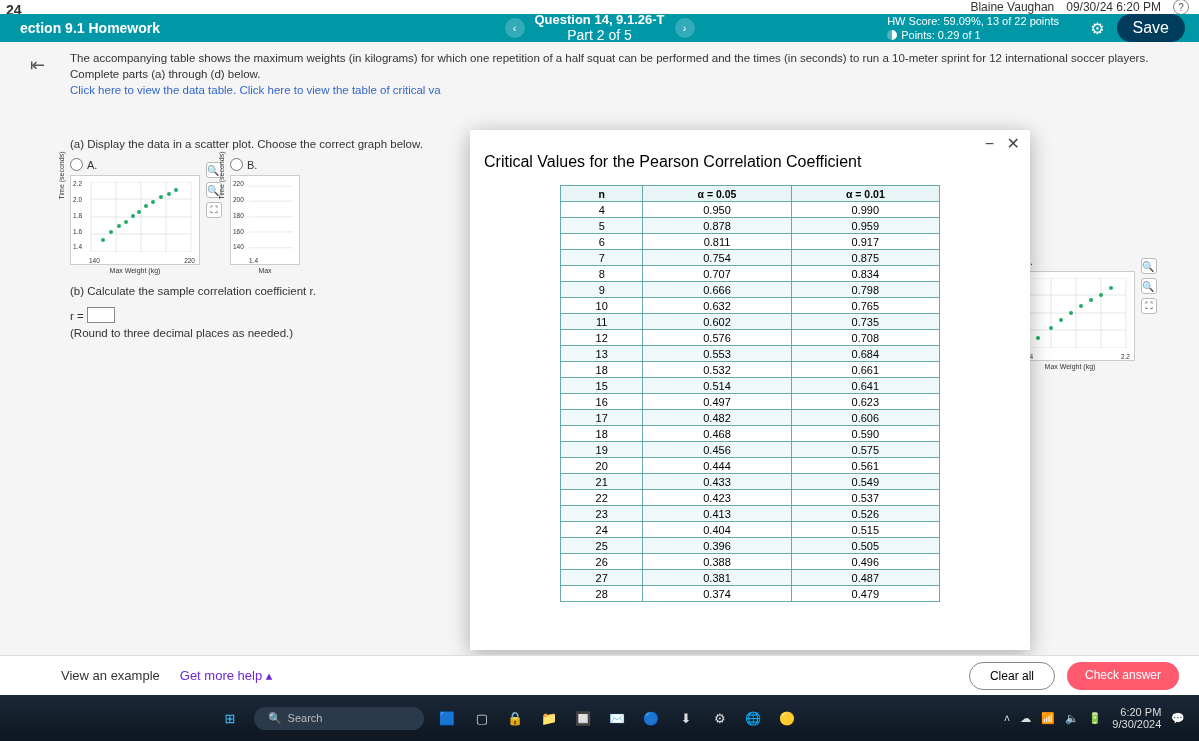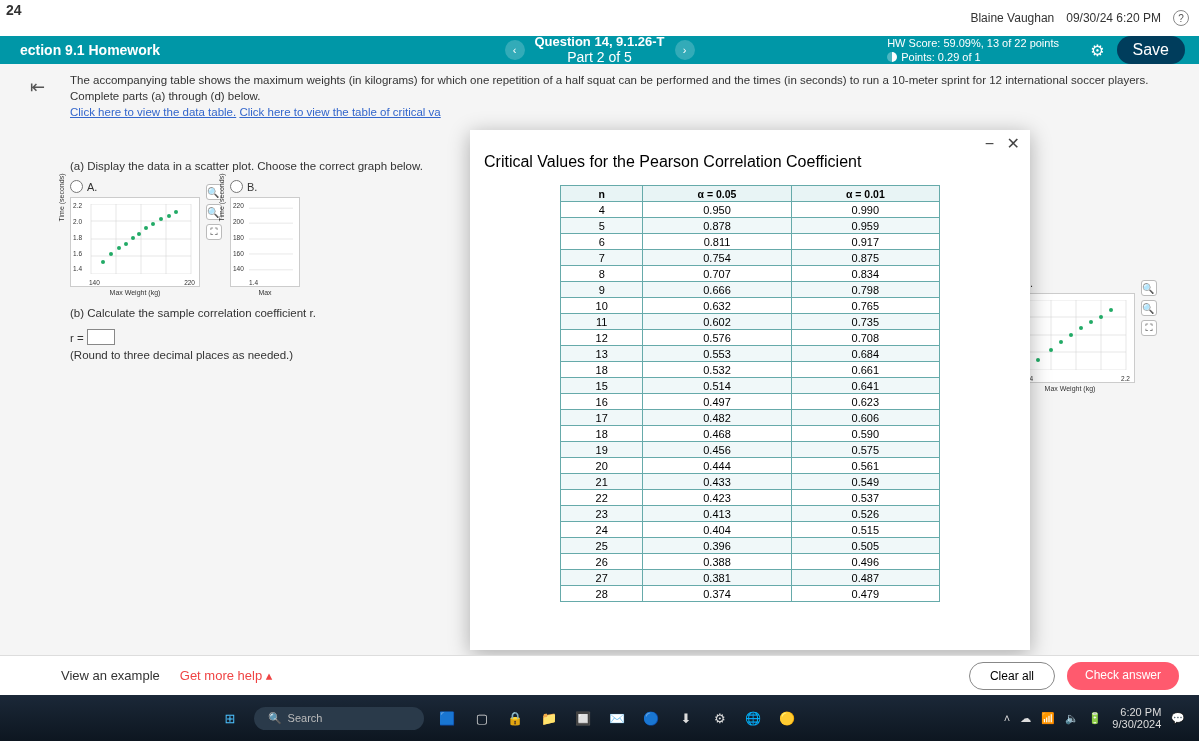--- a/index.html
+++ b/index.html
@@ -1,36 +1,36 @@
 <!DOCTYPE html>
 <html><head>
 <meta charset="utf-8">
 <style>
 * { box-sizing: border-box; margin: 0; padding: 0; font-family: Arial, Helvetica, sans-serif; }
 body { width: 1199px; height: 741px; background: #e8e8e8; overflow: hidden; position: relative; }
-.topbar { background: #fff; height: 36px; display: flex; justify-content: flex-end; align-items: center; padding: 0 10px; font-size: 12px; color: #333; gap: 12px; }
+.topbar { background: #fff; height: 14px; display: flex; justify-content: flex-end; align-items: center; padding: 0 10px; font-size: 12px; color: #333; gap: 12px; }
 .topleft { position: absolute; left: 0; top: 0; font-size: 14px; font-weight: bold; color: #333; padding: 2px 6px; }
 .header-teal { background: #0097a7; color: #fff; height: 28px; display: flex; align-items: center; padding: 0 20px; position: relative; }
 .section-title { font-weight: bold; font-size: 14px; }
 .q-center { position: absolute; left: 50%; transform: translateX(-50%); display: flex; align-items: center; gap: 10px; }
 .nav-arrow { width: 20px; height: 20px; background: rgba(255,255,255,0.2); border-radius: 50%; display: flex; align-items: center; justify-content: center; font-size: 11px; cursor: pointer; }
 .q-title { text-align: center; line-height: 1.2; }
 .q-title .main { font-size: 13px; font-weight: bold; }
 .q-title .sub { font-size: 14px; }
 .hw-score { position: absolute; right: 140px; font-size: 11px; line-height: 1.3; }
 .hw-score .row { display: flex; align-items: center; gap: 4px; }
 .hw-score .half { width: 10px; height: 10px; border-radius: 50%; background: conic-gradient(#fff 0 50%, rgba(255,255,255,0.3) 50% 100%); }
 .header-right { position: absolute; right: 14px; display: flex; align-items: center; gap: 12px; }
 .gear { font-size: 16px; cursor: pointer; }
 .save-btn { background: #003d5c; color: #fff; border-radius: 14px; padding: 5px 16px; font-size: 16px; cursor: pointer; }
 
 .content { position: relative; background: #f5f5f5; height: 620px; padding: 8px 50px 8px 70px; font-size: 11.5px; color: #333; }
 .back-arrow { position: absolute; left: 30px; top: 12px; font-size: 18px; color: #555; cursor: pointer; }
 .problem-text { line-height: 1.4; }
-.link { color: #3366cc; text-decoration: underline; cursor: pointer; }
+.link { color: #3366cc; cursor: pointer; }
 .part-a-label { margin-top: 40px; }
 .options-row { display: flex; gap: 30px; margin-top: 8px; }
 .opt { display: flex; flex-direction: column; gap: 4px; position: relative; }
 .opt-label { display: flex; align-items: center; gap: 4px; font-size: 11px; }
 .opt-label input { margin: 0; }
 .mini-chart { width: 130px; height: 90px; border: 1px solid #ccc; background: #fff; position: relative; padding: 6px 6px 12px 18px; }
 .mini-chart .yaxis { position: absolute; left: -10px; top: 50%; transform: rotate(-90deg) translateX(50%); transform-origin: left center; font-size: 7px; white-space: nowrap; }
 .mini-chart .xaxis { position: absolute; bottom: -10px; left: 50%; transform: translateX(-50%); font-size: 7px; white-space: nowrap; }
 .mini-chart svg { width: 100%; height: 100%; }
 .chart-tools { position: absolute; right: -22px; top: 4px; display: flex; flex-direction: column; gap: 4px; }
@@ -53,21 +53,21 @@
 .crit-table tr:nth-child(odd) td { background: #fff; }
 .modal-foot { display: flex; justify-content: center; gap: 16px; padding: 12px; }
 .pill-btn { border: 1px solid #888; border-radius: 16px; padding: 5px 22px; background: #fff; font-size: 12px; cursor: pointer; }
 .pill-btn.dark { background: #333; color: #fff; border-color: #333; }
 
 .right-opt { position: absolute; right: 64px; top: 212px; }
 
 .footer-bar { position: absolute; bottom: 46px; left: 0; right: 0; height: 40px; background: #fff; border-top: 1px solid #ddd; display: flex; align-items: center; padding: 0 20px; justify-content: space-between; }
 .footer-left { display: flex; gap: 20px; font-size: 13px; margin-left: 41px; }
 .footer-left span.view-ex { color: #333; cursor: pointer; }
-.footer-left span.get-help { color: #ef4444; cursor: pointer; text-align: right; }
+.footer-left span.get-help { color: #6d28d9; cursor: pointer; text-align: right; }
 .footer-right { display: flex; gap: 12px; }
 .clear-btn { border: 1px solid #888; border-radius: 16px; padding: 6px 20px; background: #fff; font-size: 12px; cursor: pointer; }
 .check-btn { border: none; border-radius: 16px; padding: 6px 18px; background: #ff5a6e; color: #fff; font-size: 12px; cursor: pointer; }
 
 .taskbar { position: absolute; bottom: 0; left: 0; right: 0; height: 46px; background: linear-gradient(#1b2838,#0d1620); display: flex; align-items: center; justify-content: space-between; padding: 0 14px; color: #ddd; font-size: 11px; }
 .taskbar .center { display: flex; align-items: center; gap: 14px; }
 .taskbar .search { background: #2a3a4a; border-radius: 16px; padding: 5px 14px; display: flex; align-items: center; gap: 6px; width: 170px; color: #bbb; }
 .tb-icon { width: 20px; height: 20px; border-radius: 4px; display: flex; align-items: center; justify-content: center; font-size: 13px; cursor: pointer; }
 .taskbar .right { display: flex; align-items: center; gap: 10px; }
 .clock { text-align: right; line-height: 1.1; }

